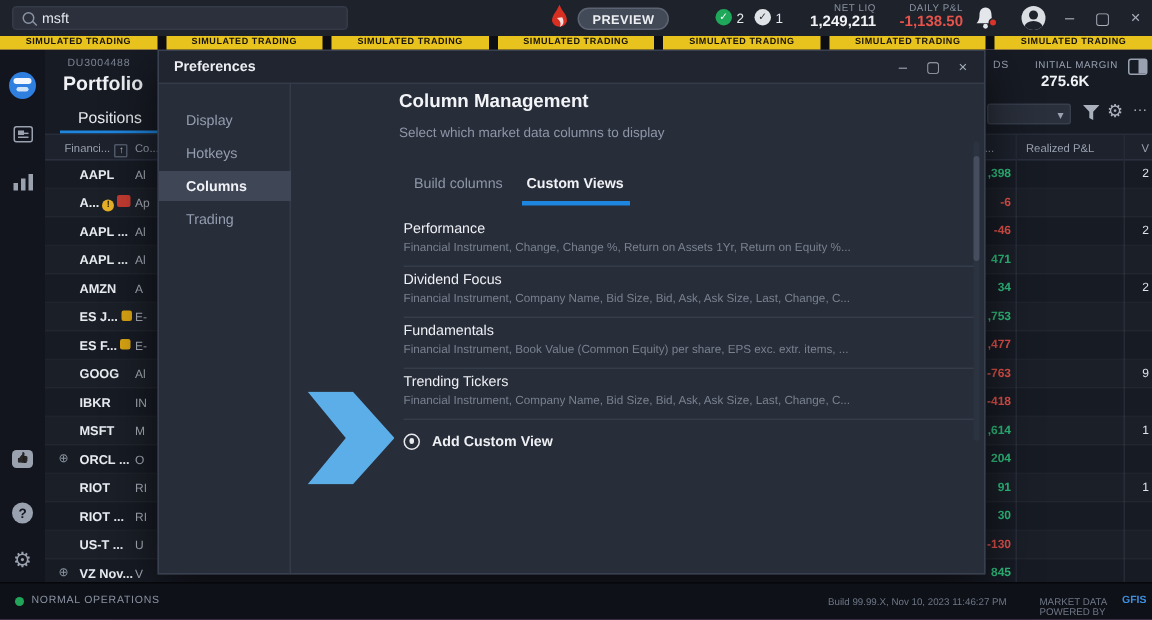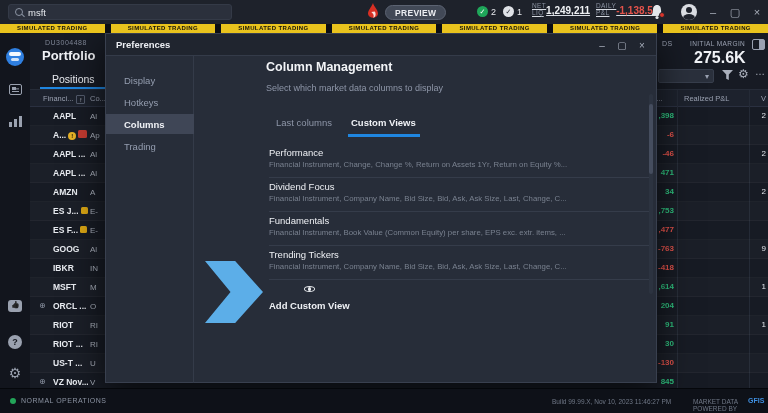--- a/index.html
+++ b/index.html
@@ -19,21 +19,21 @@
   .search .val { font-size:9.5px; color:#e4e7ec; }
   .flame { position:absolute; left:367px; top:3px; width:12px; height:17px; }
   .pill { position:absolute; left:385px; top:5px; height:15px; padding:0 9px; border-radius:8px;
           background:#424957; border:1px solid #5c6372; color:#eceef2; font-size:8.5px; font-weight:bold;
           display:flex; align-items:center; letter-spacing:.3px; }
   .ind { position:absolute; top:6px; display:flex; align-items:center; gap:3px; font-size:9px; color:#e8eaee; }
   .dot { width:11px; height:11px; border-radius:50%; display:flex; align-items:center; justify-content:center;
          font-size:7px; line-height:1; }
   .dot.g { background:#1fa75a; color:#fff; }
   .dot.w { background:#dfe2e7; color:#2a2e38; }
-  .stat { position:absolute; top:2px; display:flex; align-items:flex-end; line-height:1.15;text-decoration:underline; }
+  .stat { position:absolute; top:2px; display:flex; flex-direction:column; align-items:flex-end; line-height:1.15; }
   .stat .lbl { font-size:6.5px; color:#8b93a2; letter-spacing:.4px; }
   .stat .num { font-size:10px; font-weight:bold; color:#f0f2f5; }
   .stat .num.neg { color:#e5534b; }
   .bell { position:absolute; left:650px; top:4px; width:14px; height:16px; }
   .bell .bd { position:absolute; right:-1px; top:8px; width:6px; height:6px; border-radius:50%; background:#d8342a; border:1px solid #1e222b;}
   .avatar { position:absolute; left:681px; top:4px; width:16px; height:16px; border-radius:50%; background:#dadde2;
             overflow:hidden; }
   .avatar::before { content:""; position:absolute; left:5px; top:3px; width:6px; height:6px; border-radius:50%; background:#1e222b; }
   .avatar::after { content:""; position:absolute; left:2px; top:10px; width:12px; height:8px; border-radius:50%; background:#1e222b; }
   .wc { position:absolute; top:0; width:22px; height:24px; display:flex; align-items:center; justify-content:center;
@@ -81,21 +81,21 @@
           font-size:6px; font-weight:bold; text-align:center; line-height:8px; vertical-align:0px; margin-left:2px;}
   .redbadge { display:inline-block; width:9px; height:8px; border-radius:1.5px; background:#c23b31; vertical-align:0px; margin-left:2px;}
   .ybadge { display:inline-block; width:7px; height:7px; border-radius:1.5px; background:#d9a514; vertical-align:0px; margin-left:2px;}
   .pnl { position:absolute; right:94px; top:4px; font-size:8px; font-weight:bold;margin-left:45px; }
   .pnl.up { color:#2fc07e; } .pnl.down { color:#e5534b; }
   .extra { position:absolute; right:2px; top:4px; font-size:8px; color:#dfe3e9; }
   .vline { position:absolute; top:57px; width:1px; height:298px; background:#242a36; }
   
   .r-ds { position:absolute; left:632px; top:7px; font-size:7px; color:#9aa1b1; letter-spacing:.4px;}
   .r-mlabel { position:absolute; left:660px; top:7px; font-size:6.5px; color:#9aa1b1; letter-spacing:.4px;}
-  .r-mval { position:absolute; left:664px; top:16px; font-size:16px; font-weight:bold; color:#f0f2f6; }
+  .r-mval { position:absolute; left:664px; top:16px; font-size:10px; font-weight:bold; color:#f0f2f6; }
   .r-panelico { position:absolute; left:722px; top:6px; width:13px; height:11px; border:1.3px solid #9aa1b1; border-radius:2px;}
   .r-panelico::after { content:""; position:absolute; right:0; top:0; width:5px; height:100%; background:#9aa1b1; }
   .r-dd { position:absolute; left:628px; top:36px; width:56px; height:14px; background:#2a303c; border:1px solid #373e4c;
           border-radius:2px; color:#9aa1b1; font-size:8px; display:flex; align-items:center; justify-content:flex-end; padding:0 4px;}
   .r-funnel { position:absolute; left:692px; top:37px; }
   .r-gear { position:absolute; left:708px; top:35px; font-size:12px; color:#aab0bc; line-height:1;}
   .r-more { position:absolute; left:725px; top:33px; font-size:10px; color:#aab0bc; letter-spacing:1px;}
   
   .dialog { position:absolute; left:105px; top:33px; width:552px; height:350px; background:#272d39;
             border:1px solid #39404f; box-shadow:0 10px 34px rgba(0,0,0,.65); z-index:10; }
@@ -110,21 +110,21 @@
   .dnav-item.sel { background:#3f4656; color:#f0f2f6; font-weight:bold; }
   .dheading { position:absolute; left:160px; top:26px; font-size:12.5px; font-weight:bold; color:#f2f4f7; }
   .dsub { position:absolute; left:160px; top:49px; font-size:9px; color:#8e96a8; }
   .dtab { position:absolute; top:83px; font-size:9.5px; }
   .dtab.inactive { color:#8e96a8; }
   .dtab.active { color:#f0f2f6; font-weight:bold; }
   .dtab-ul { position:absolute; left:242px; top:100px; width:72px; height:2.5px; background:#1f86e0; }
   .view { position:absolute; left:163px; width:382px; height:33px; border-bottom:1px solid #353c4a; }
   .view .vn { position:absolute; left:0; top:2px; font-size:9.5px; font-weight:normal; color:#eef0f4; }
   .view .vd { position:absolute; left:0; top:15px; font-size:7.8px; color:#79818f; white-space:nowrap; overflow:hidden; width:382px; }
-  .addrow { position:absolute; left:163px; top:252px; height:16px; display:flex; align-items:center; gap:8px;flex-direction:column; }
+  .addrow { position:absolute; left:163px; top:252px; height:16px; display:flex; align-items:center; gap:8px; }
   .addico { width:11px; height:11px; border-radius:50%; border:1.5px solid #e8eaee; display:flex; align-items:center; justify-content:center;}
   .addico::after{ content:""; width:3.5px; height:3.5px; border-radius:50%; background:#e8eaee; }
   .addlbl { font-size:9.5px; font-weight:bold; color:#eef0f4; }
   .dscroll { position:absolute; right:3px; top:60px; width:4px; height:200px; background:#2c3340; border-radius:2px; }
   .dscroll::after { content:""; position:absolute; left:0; top:10px; width:4px; height:70px; background:#454d5e; border-radius:2px; }
   
   .chevron { position:absolute; left:205px; top:261px; width:58px; height:62px; background:#5caee8; z-index:20;
              clip-path:polygon(0% 0%, 52% 0%, 100% 50%, 52% 100%, 0% 100%, 44% 50%); }
   
   .statusbar { position:absolute; left:0; top:388px; width:768px; height:25px; background:#0e1118; z-index:30;
@@ -351,21 +351,21 @@
     <div class="dnav">
       <div class="dnav-item" style="top:14px">Display</div>
       <div class="dnav-item" style="top:36px">Hotkeys</div>
       <div class="dnav-item" style="top:80px">Trading</div>
       <div class="dnav-item sel" style="top:58px">Columns</div>
     </div>
 
     <div class="dheading">Column Management</div>
     <div class="dsub">Select which market data columns to display</div>
 
-    <div class="dtab inactive" style="left:170px">Last columns</div>
+    <div class="dtab inactive" style="left:170px">Build columns</div>
     <div class="dtab active" style="left:245px">Custom Views</div>
     <div class="dtab-ul"></div>
 
     <div class="view" style="top:111px">
       <span class="vn">Performance</span>
       <span class="vd">Financial Instrument, Change, Change %, Return on Assets 1Yr, Return on Equity %...</span>
     </div>
     <div class="view" style="top:145px">
       <span class="vn">Dividend Focus</span>
       <span class="vd">Financial Instrument, Company Name, Bid Size, Bid, Ask, Ask Size, Last, Change, C...</span>

